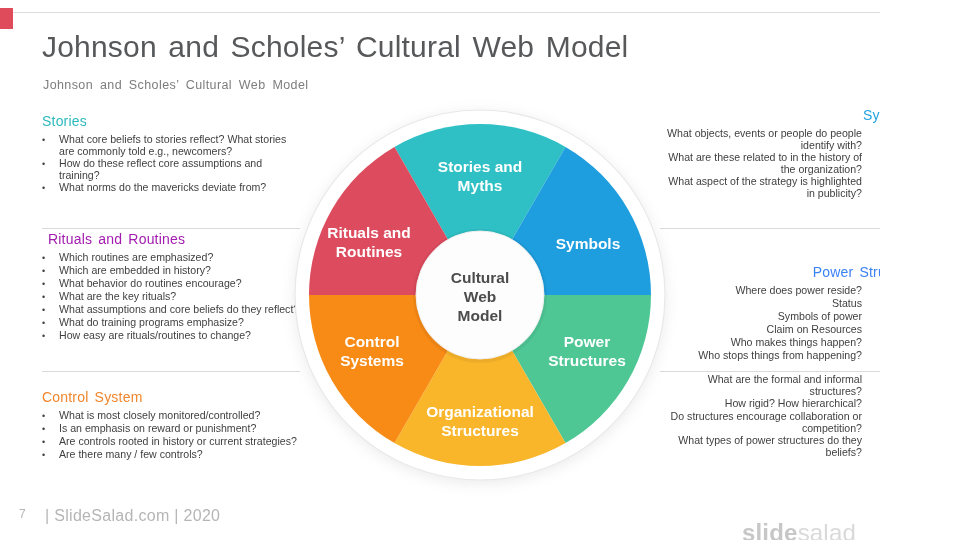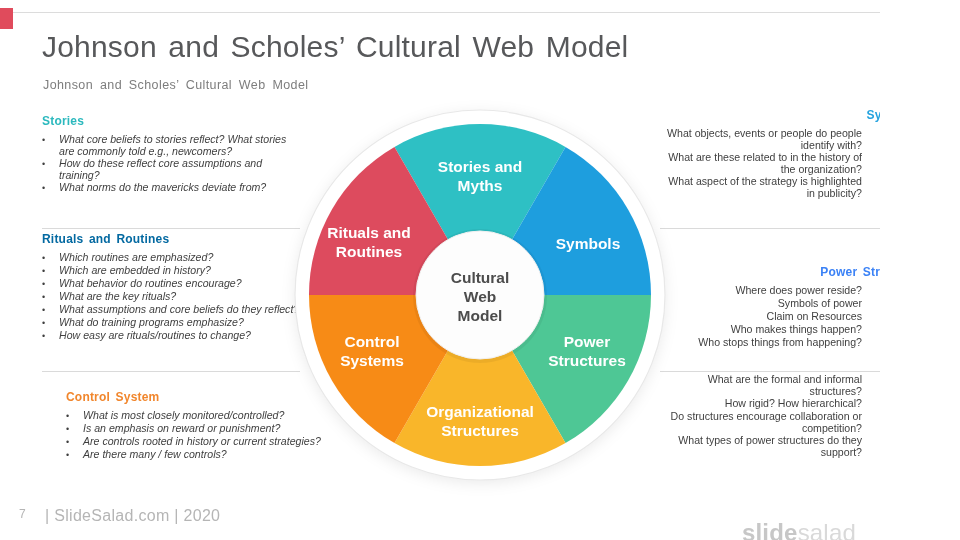--- a/index.html
+++ b/index.html
@@ -11,31 +11,31 @@
   .corner{position:absolute;left:0;top:8px;width:13px;height:21px;}
   .title{
     position:absolute;left:42px;top:30px;margin:0;
     font-size:30px;font-weight:400;color:#57585a;letter-spacing:.2px;word-spacing:3px;white-space:nowrap;
   }
   .subtitle{
     position:absolute;left:43px;top:78px;
     font-size:12.5px;color:#7d7d7d;letter-spacing:.4px;word-spacing:3px;
   }
   .block{position:absolute;width:258px;}
-  .block h3{margin:0 0 4px 0;font-size:12px;font-weight:700;letter-spacing:.2px;word-spacing:2px;line-height:16px;}
+  .block h3{margin:0 0 4px 0;font-size:14px;font-weight:400;letter-spacing:.2px;word-spacing:2px;line-height:16px;}
   .block.right{text-align:right;}
   .li{display:flex;font-size:10.6px;color:#3f3f3f;line-height:12px;}
   .li .mk{flex:none;width:17px;font-size:9px;padding-top:1px;color:#3f3f3f;}
-  .li .tx{flex:1;font-style:italic;}
+  .li .tx{flex:1;}
   .li-r{display:flex;font-size:10.6px;color:#3f3f3f;line-height:12px;gap:40px;}
   .li-r .tx{flex:1;text-align:right;}
   .li-r .mk{flex:none;width:16px;text-align:right;font-size:9px;padding-top:1px;color:#3f3f3f;}
   .b-stories{left:42px;top:113px;}
   .b-rituals{left:42px;top:231px;}
-  .b-control{left:42px;top:389px;margin-left:24px;}
+  .b-control{left:42px;top:389px;}
   .b-symbols{left:660px;top:107px;}
   .b-power{left:660px;top:248px;}
   .b-org{left:660px;top:373px;}
   .hr{position:absolute;width:258px;height:1px;background:#dadada;}
   .hr-l1{left:42px;top:228px;}
   .hr-l2{left:42px;top:371px;}
   .hr-r1{left:660px;top:228px;}
   .hr-r2{left:660px;top:371px;}
   .wheel{
     position:absolute;left:288px;top:103px;width:384px;height:384px;
@@ -75,21 +75,21 @@
     </div>
     <div class="li">
       <span class="mk">•</span>
       <span class="tx">What norms do the mavericks deviate from?</span>
     </div>
   </section>
 
   <div class="hr hr-l1"></div>
 
   <section class="block b-rituals">
-    <h3 style="color: #0369a1;">Rituals and Routines</h3>
+    <h3 style="color: #a21caf; margin-left: 6px;">Rituals and Routines</h3>
     <div class="li">
       <span class="mk">•</span>
       <span class="tx">Which routines are emphasized?</span>
     </div>
     <div class="li">
       <span class="mk">•</span>
       <span class="tx">Which are embedded in history?</span>
     </div>
     <div class="li">
       <span class="mk">•</span>
@@ -153,20 +153,24 @@
 
   <div class="hr hr-r1"></div>
 
   <section class="block right b-power">
     <h3 style="color: #3b82f6; margin-top: 16px;">Power Structure</h3>
     <div class="li-r">
       <span class="tx">Where does power reside?</span>
       <span class="mk">•</span>
     </div>
     <div class="li-r">
+      <span class="tx">Status</span>
+      <span class="mk">.A</span>
+    </div>
+    <div class="li-r">
       <span class="tx">Symbols of power</span>
       <span class="mk">.C</span>
     </div>
     <div class="li-r">
       <span class="tx">Claim on Resources</span>
       <span class="mk">.B</span>
     </div>
     <div class="li-r">
       <span class="tx">Who makes things happen?</span>
       <span class="mk">•</span>
@@ -186,21 +190,21 @@
     </div>
     <div class="li-r">
       <span class="tx">How rigid? How hierarchical?</span>
       <span class="mk">•</span>
     </div>
     <div class="li-r">
       <span class="tx">Do structures encourage collaboration or competition?</span>
       <span class="mk">•</span>
     </div>
     <div class="li-r">
-      <span class="tx">What types of power structures do they support?</span>
+      <span class="tx">What types of power structures do they beliefs?</span>
       <span class="mk">•</span>
     </div>
   </section>
 
   <svg class="wheel" viewBox="-192 -192 384 384" xmlns="http://www.w3.org/2000/svg">
     <circle class="outer-ring" cx="0" cy="0" r="185"></circle>
 
     <path d="M0 0 L-85.5 -148.1 A171 171 0 0 1 85.5 -148.1 Z" fill="#2ec0c4"></path>
     <path d="M0 0 L85.5 -148.1 A171 171 0 0 1 171 0 Z" fill="#1e9ede"></path>
     <path d="M0 0 L171 0 A171 171 0 0 1 85.5 148.1 Z" fill="#4ec795"></path>

